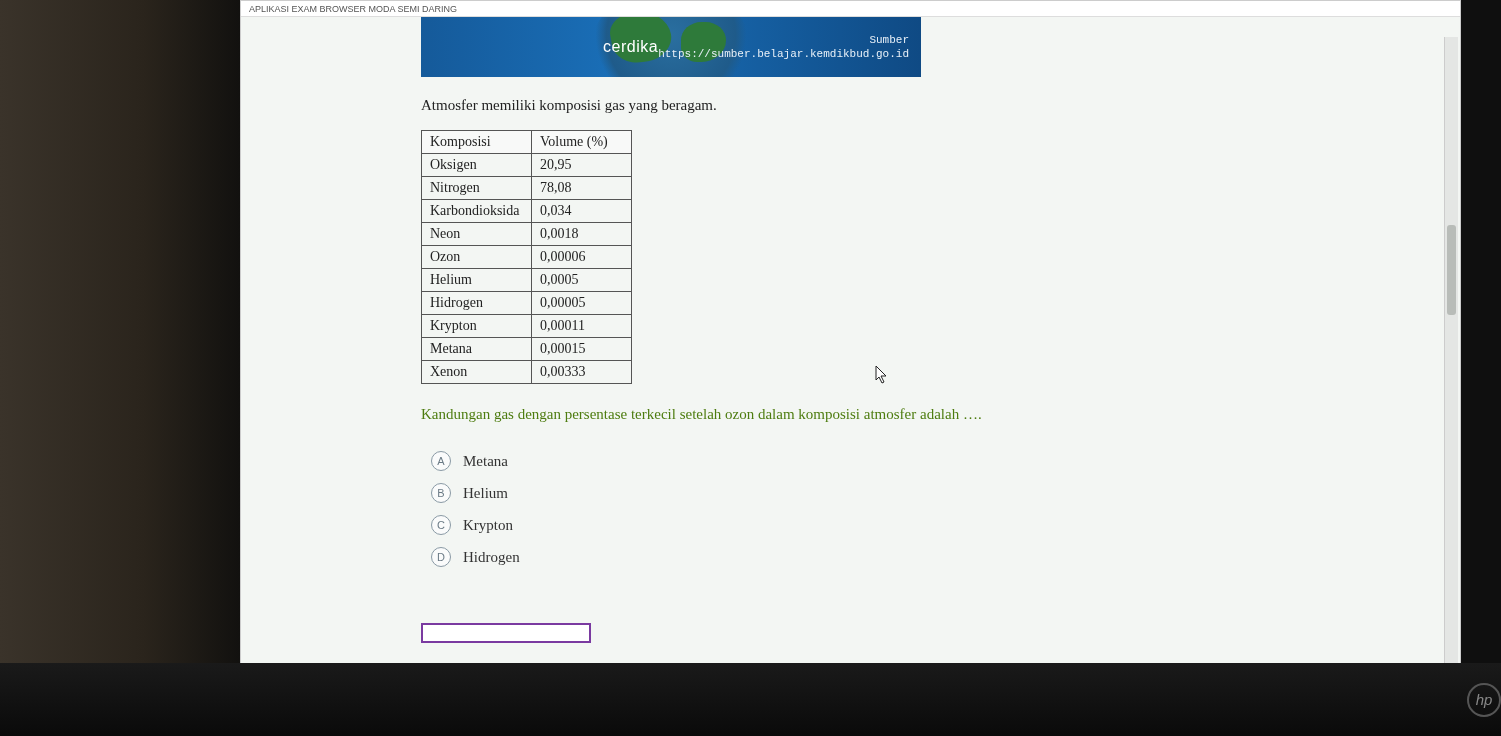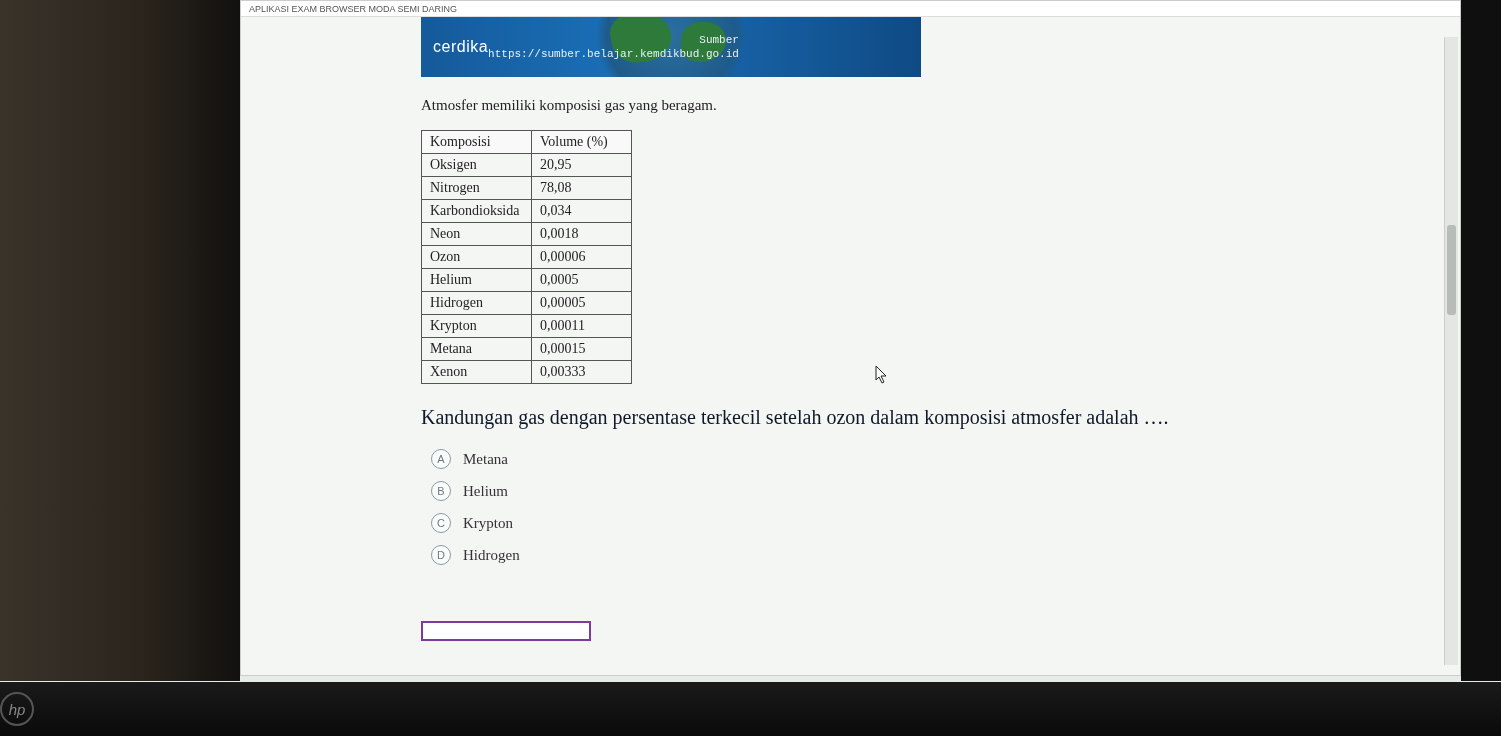--- a/index.html
+++ b/index.html
@@ -40,21 +40,21 @@
     }
     .banner {
       width: 500px;
       height: 60px;
       background: linear-gradient(90deg, #155a9a 0%, #1a6fb8 40%, #0f4a84 100%);
       position: relative;
       overflow: hidden;
       margin-bottom: 20px;
       display: flex;
       align-items: center;
-      justify-content: flex-start;
+      justify-content: flex-end;
       padding: 0 12px;
     }
     .banner .brand {
       color: #fff;
       font-family: Arial, sans-serif;
       font-size: 16px;
       font-weight: 500;
       letter-spacing: 0.5px;
       z-index: 2;
     }
@@ -108,24 +108,24 @@
     table.comp th, table.comp td {
       border: 1px solid #555;
       padding: 3px 8px;
       text-align: left;
       font-weight: normal;
     }
     table.comp th { background: #f8f9f8; }
     table.comp td.col1 { width: 110px; }
     table.comp td.col2 { width: 100px; }
     .question {
-      font-size: 20px;
-      color: #0f172a;
+      font-size: 15px;
+      color: #4d7c0f;
       margin-top: 22px;
-      margin-bottom: 14px;
+      margin-bottom: 22px;
     }
     .options { margin-left: 10px; }
     .opt {
       display: flex;
       align-items: center;
       gap: 12px;
       padding: 6px 0;
       cursor: pointer;
     }
     .opt .bullet {
@@ -169,25 +169,25 @@
     .cursor {
       position: absolute;
       left: 875px;
       top: 365px;
       pointer-events: none;
       color: #222;
     }
     .laptop-base {
       position:absolute;
       left:0; right:0; bottom:0;
-      height:54px;
+      height:73px;
       background: linear-gradient(#1a1a1a, #0a0a0a);
       display:flex;
       align-items:center;
-      justify-content:flex-start;
+      justify-content:flex-end;
     }
     .hp-logo {
       width:34px; height:34px;
       border:2px solid #555;
       border-radius:50%;
       display:flex;
       align-items:center;
       justify-content:center;
       color:#888;
       font-style:italic;

